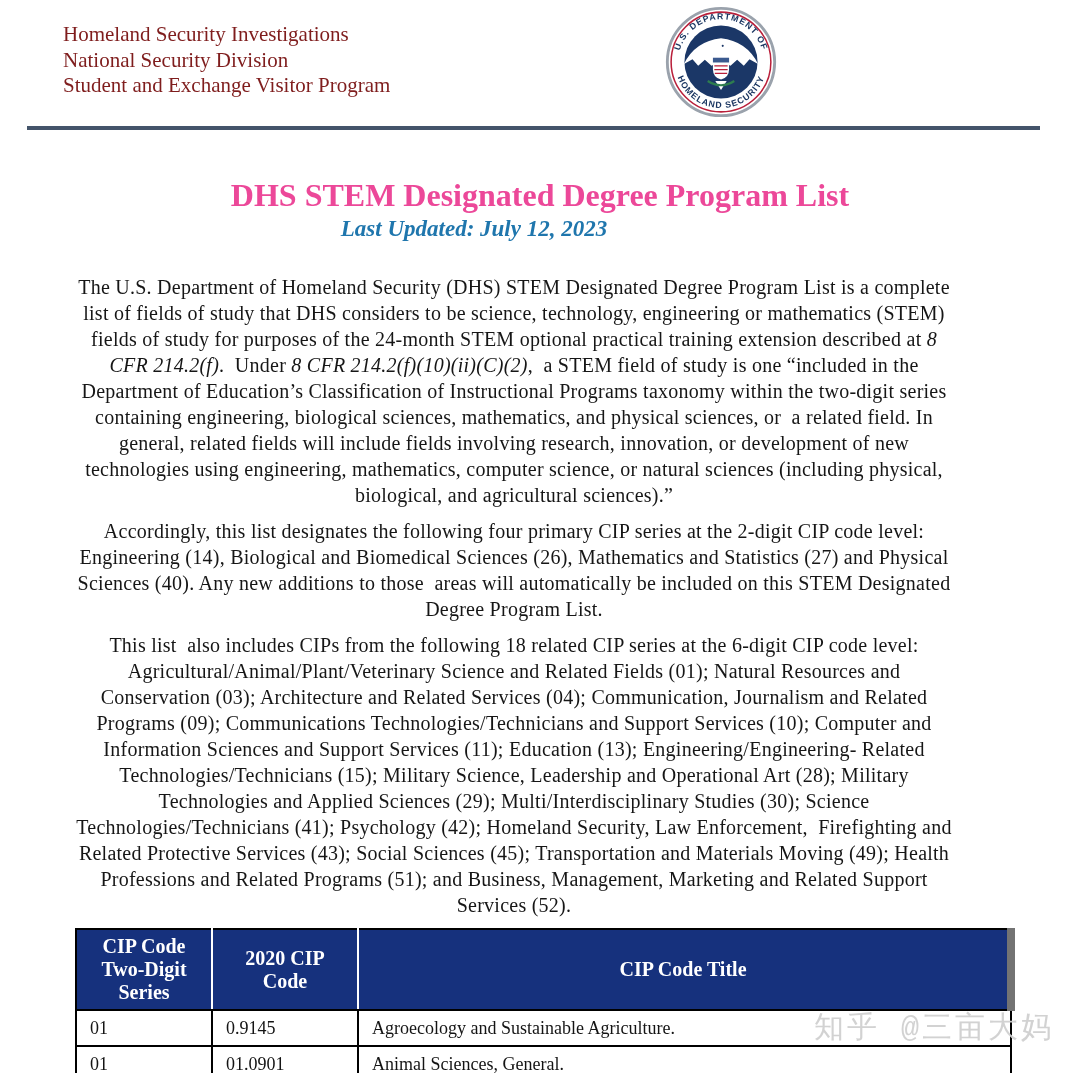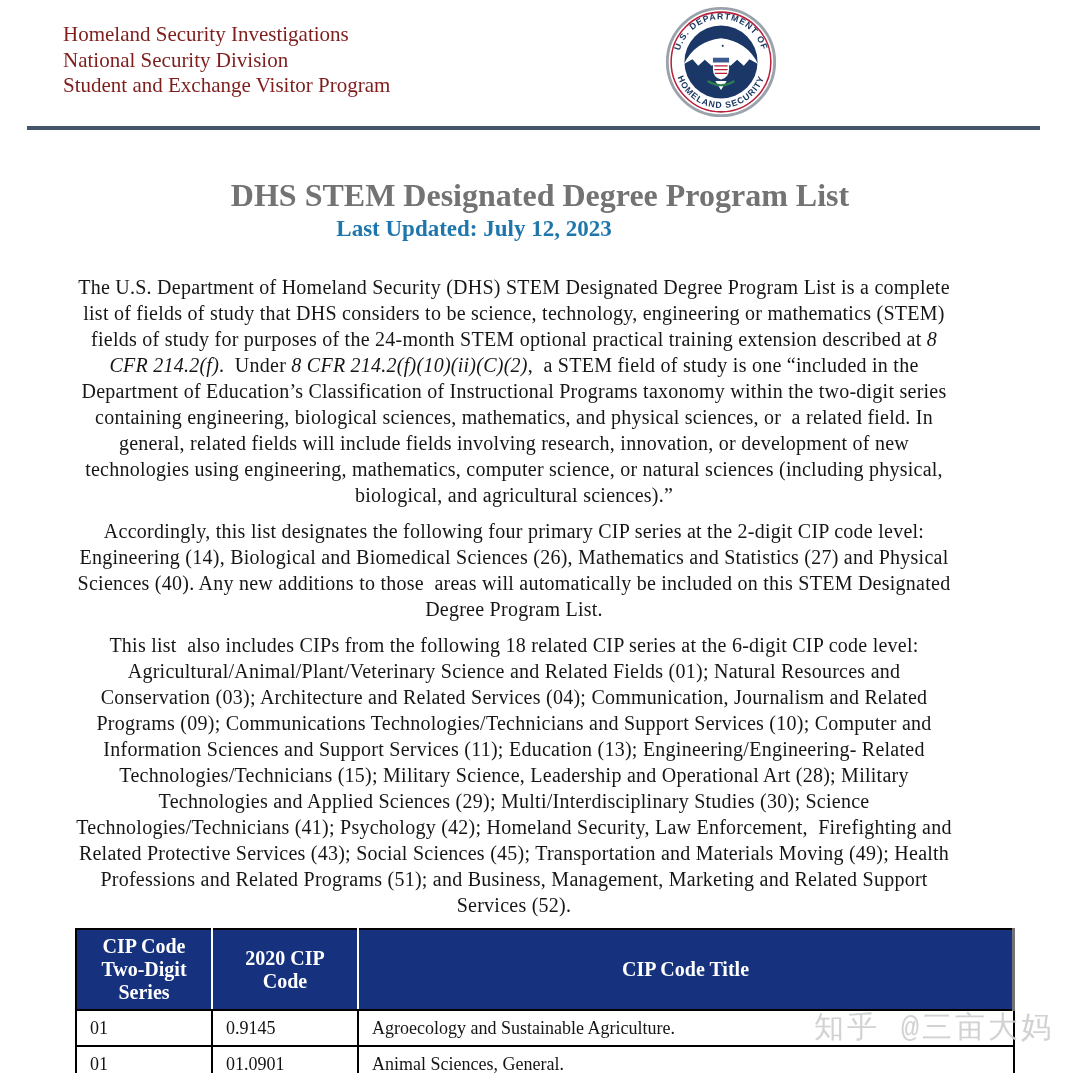--- a/index.html
+++ b/index.html
@@ -8,40 +8,40 @@
     background:#ffffff; font-family:"Liberation Serif", serif; color:#161616;
   }
   
   .org-block { position:absolute; left:63px; top:22px; font-size:21px; line-height:25.5px; color:#7f1d1d; }
   .seal-wrap { position:absolute; left:664px; top:5px; width:114px; height:114px; }
   .agency { position:absolute; left:789px; top:16px; font-size:31px; line-height:30px; color:#1d3c6e; }
   .rule { position:absolute; left:27px; top:126px; width:1013px; height:4px; background:#44546a; }
 
   
   .title { position:absolute; left:0; top:177px; width:1080px; text-align:center;
-           font-size:32px; font-weight:bold; color:#737373; }
+           font-size:32px; font-weight:bold; color:#ec4899; }
   .subtitle { position:absolute; left:0; top:216px; width:948px; text-align:center;
-              font-size:23px; font-weight:bold; color:#1f76ad; }
+              font-size:23px; font-weight:bold; font-style:italic; color:#1f76ad; }
 
   
   .bodytext { position:absolute; left:75px; top:274px; width:878px; }
   .bodytext p { margin:0 0 10px 0; font-size:20px; line-height:26px;
                 letter-spacing:0.25px; white-space:pre-wrap;text-align:center; }
 
   
   .cip-table { border-collapse:collapse; width:940px; margin-top:2px;
                table-layout:fixed; position:relative; z-index:1; }
   .cip-table th {
     background:#16317d; color:#ffffff; font-size:20px; font-weight:bold;
     text-align:center; vertical-align:middle; white-space:pre-line; line-height:23px;
     border:2px solid #ffffff; border-top:2px solid #000; border-bottom:2px solid #000;
     padding:5px 2px;
   }
   .cip-table th:first-child { border-left:2px solid #000; }
-  .cip-table th:last-child  { border-right:3px solid #737373; }
+  .cip-table th:last-child  { border-right:8px solid #737373; }
   .cip-table td {
     border:2px solid #000; font-size:18px; color:#141414;
     padding:3px 4px 3px 13px; height:28px; vertical-align:middle;
     overflow:hidden; white-space:nowrap;
   }
   .col-series { width:130px; }
   .col-code   { width:140px; }
 
   
   .watermark { position:absolute; top:1007px; right:26px; z-index:5;

